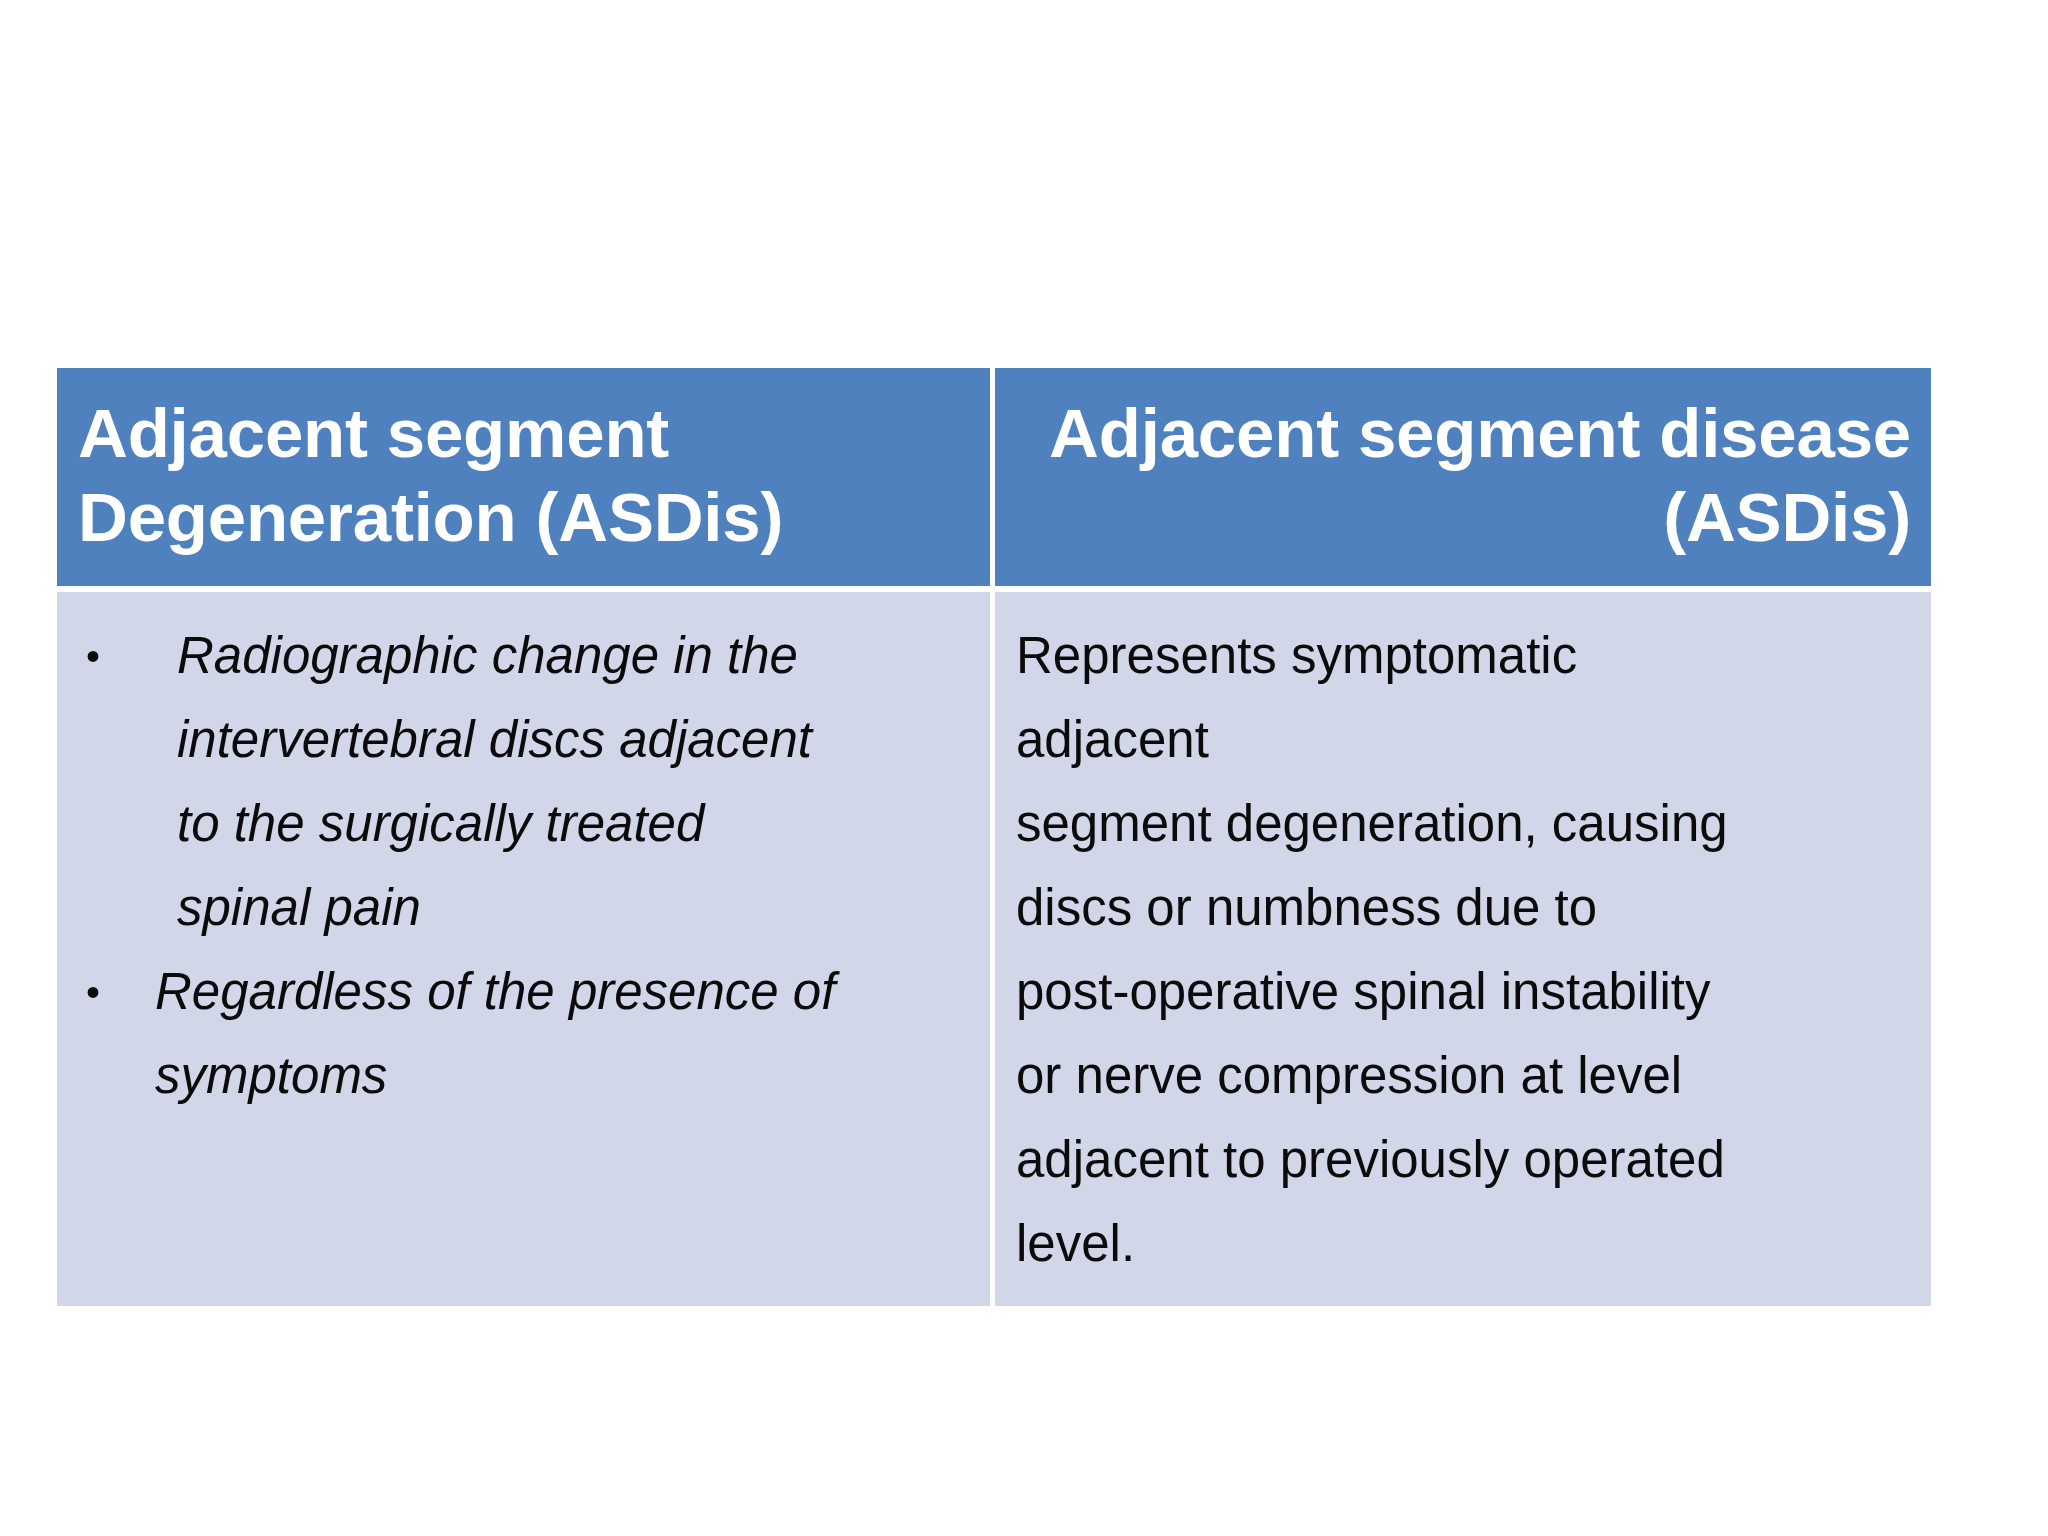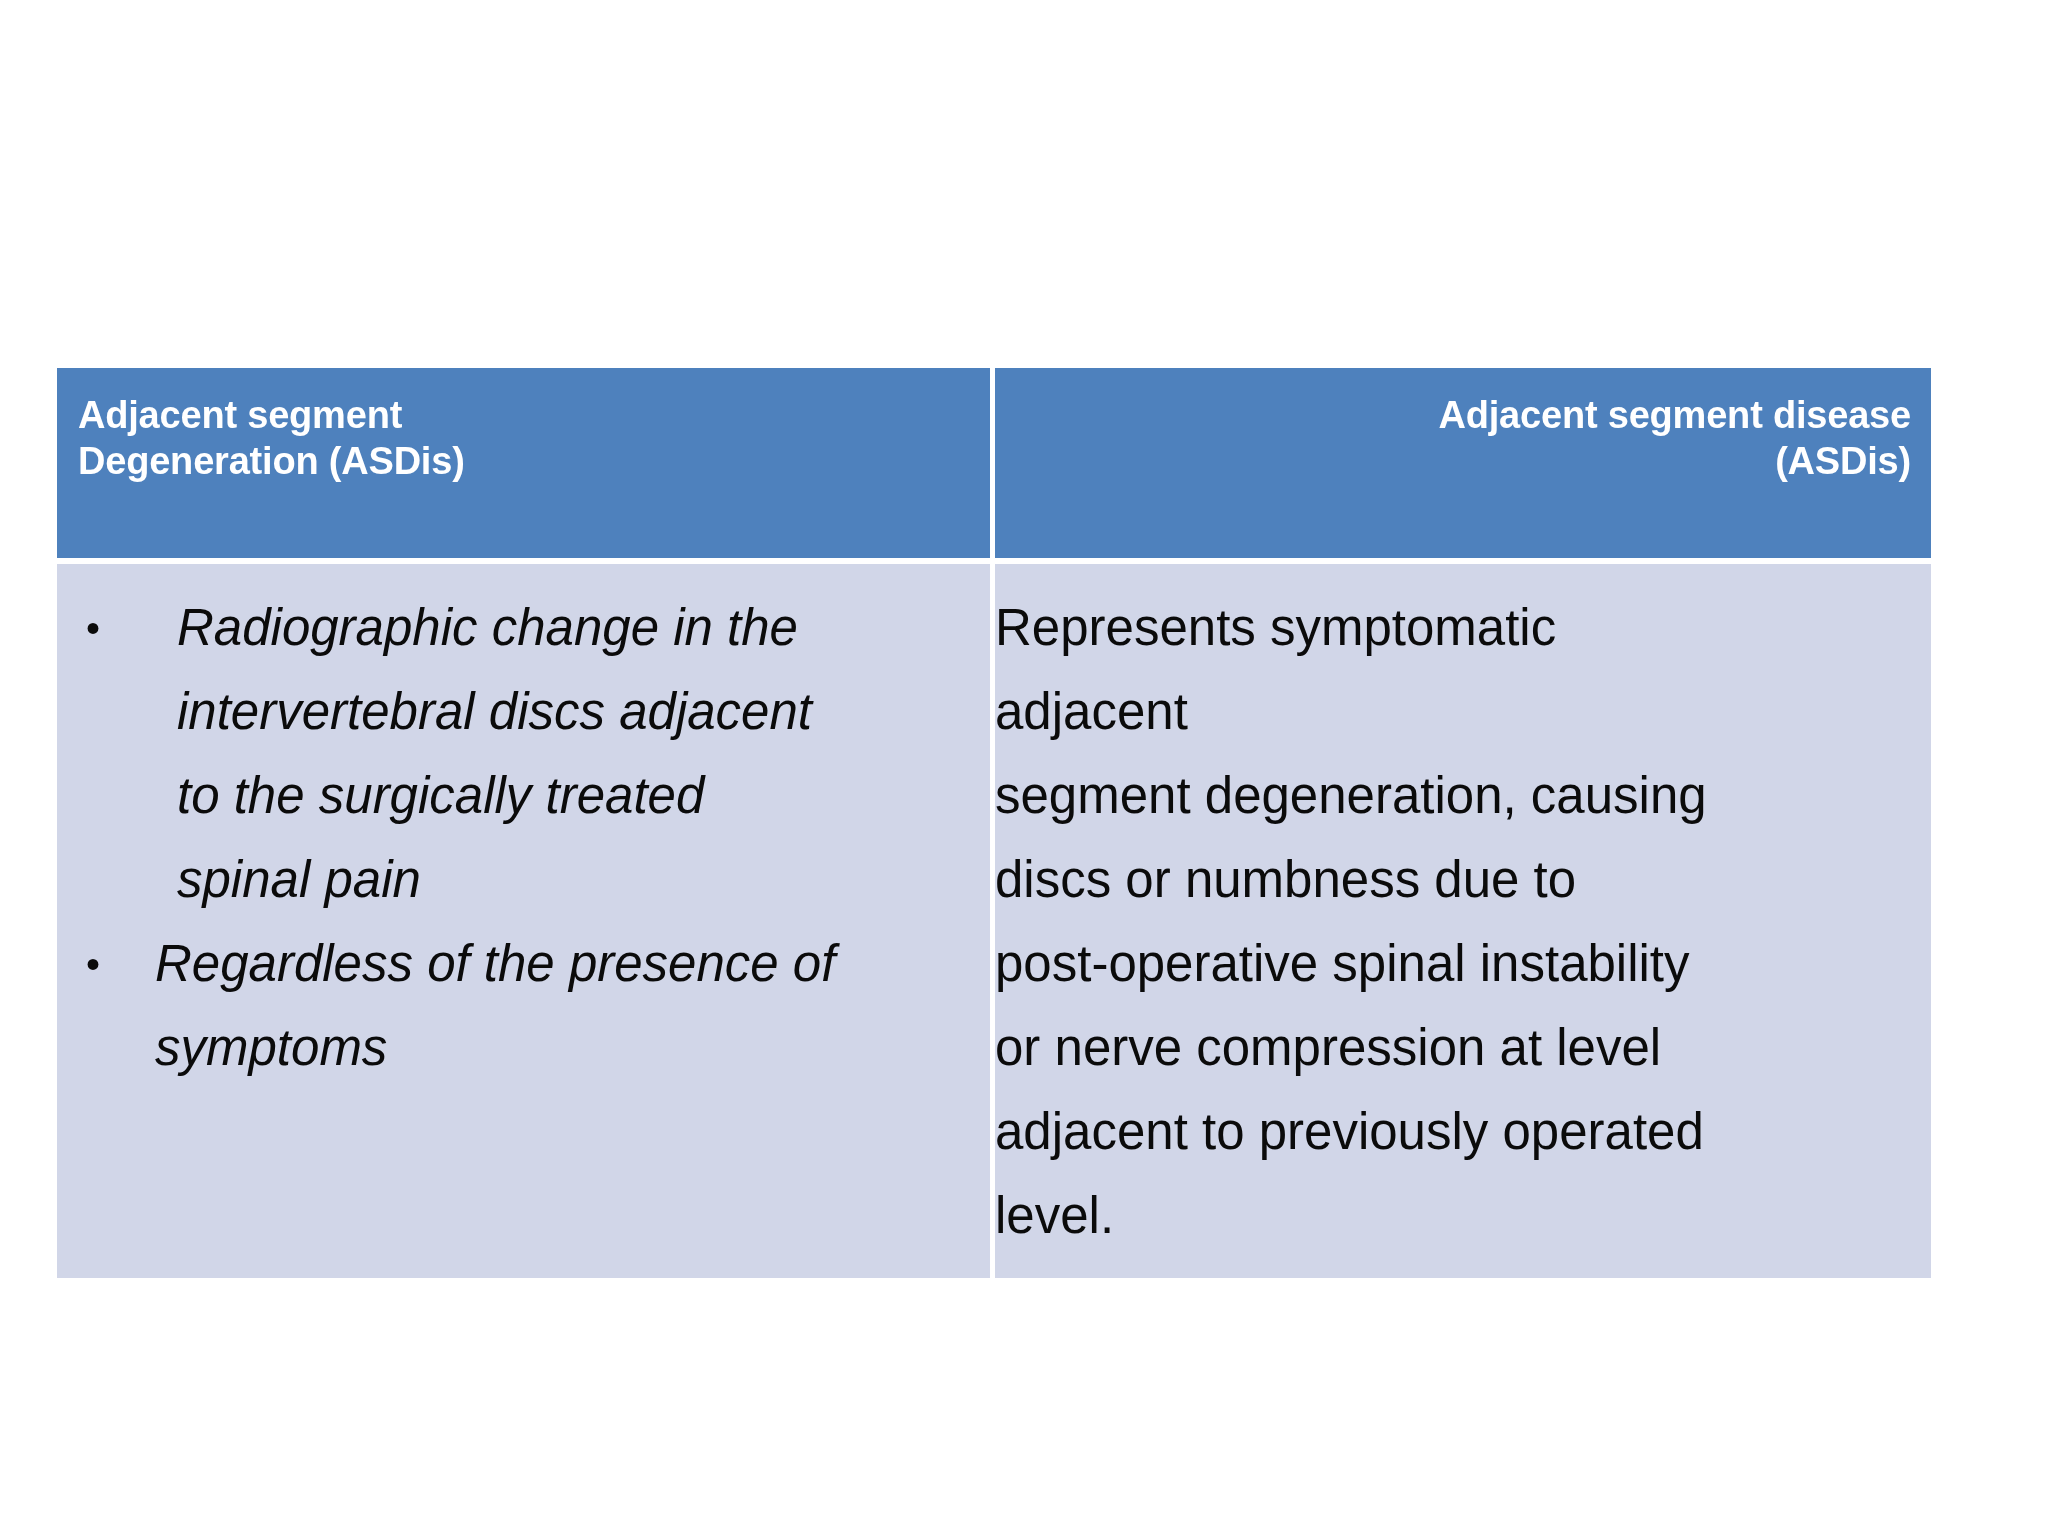--- a/index.html
+++ b/index.html
@@ -33,27 +33,27 @@
   }
 
   .comparison-table col.col-left  { width: 938px; }
   .comparison-table col.col-right { width: 936px; }
 
   
   .header-cell {
     background: #4E81BD;
     color: #ffffff;
     font-weight: bold;
-    font-size: 38px;
+    font-size: 69px;
     line-height: 1.22;
     letter-spacing: -0.2px;
     padding: 24px 20px 26px 21px;
     vertical-align: top;
     text-align: left;
-    height: 196px;
+    height: 160px;
     box-sizing: border-box;
     border-right: 5px solid #ffffff;
     border-bottom: 6px solid #ffffff;
   }
   .header-cell.last { border-right: none; text-align: right; }
 
   
   .body-cell {
     background: #D1D6E8;
     color: #0b0b0b;
@@ -88,20 +88,21 @@
   ul.bullet-list > li .li-text {
     display: block;
     font-style: italic;
   }
   ul.bullet-list > li.indented-first .li-text {
     text-indent: 22px;
   }
 
   
   .plain-block {
+    padding-left: 21px;
   }
   .plain-block .line {
     display: block;
     white-space: pre;
   }
 </style>
 </head>
 <body>
 
 <div class="slide">

